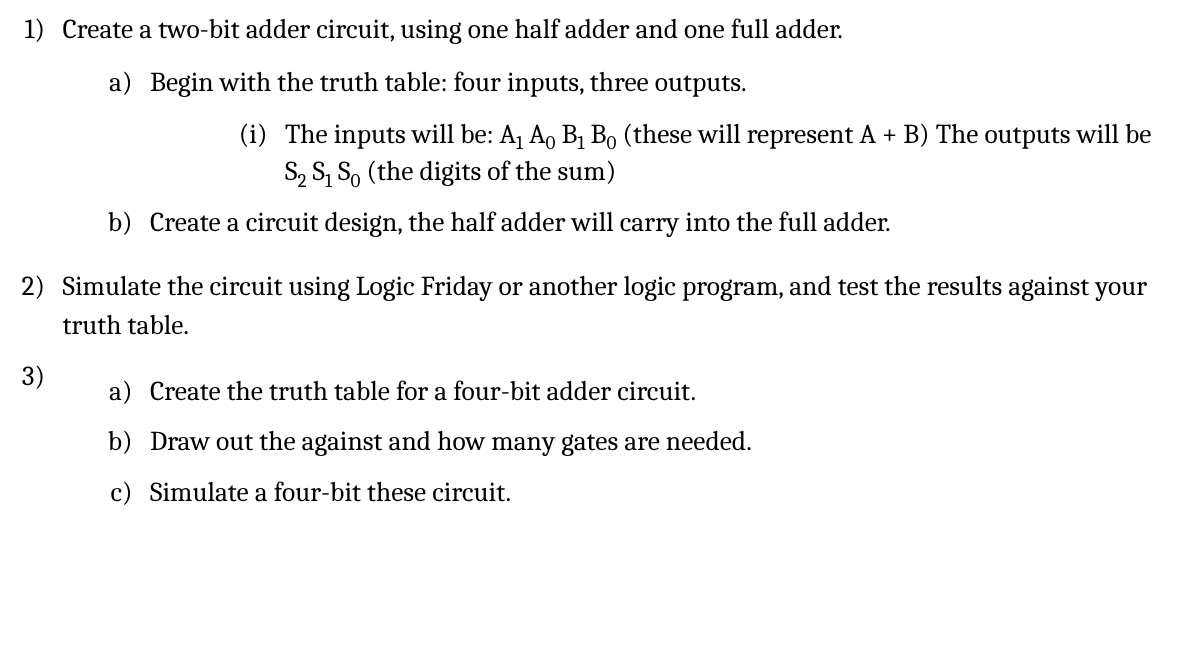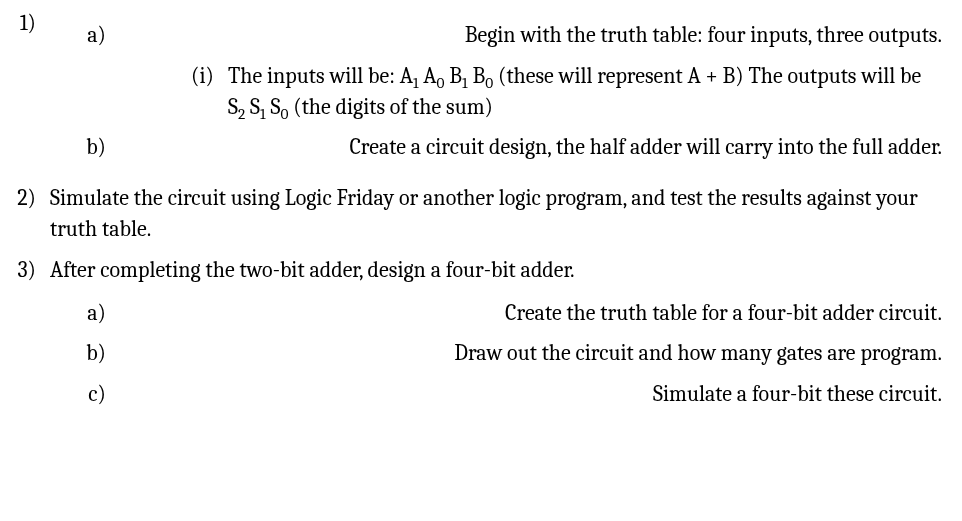--- a/index.html
+++ b/index.html
@@ -33,21 +33,20 @@
       margin-left: 0;
     }
     .marker-l3 {
       width: 48px;
     }
     .content-l1 {
       flex: 1;
     }
     .content-l2 {
       flex: 1;
-      text-align: right;
     }
     .content-l3 {
       flex: 1;
     }
     .level-2-wrap {
       margin-top: 12px;
     }
     .level-3-wrap {
       margin-top: 10px;
       padding-left: 130px;
@@ -60,20 +59,21 @@
       vertical-align: sub;
       line-height: 0;
     }
   </style>
 </head>
 <body>
 
 <div class="list-item">
   <div class="marker marker-l1">1)</div>
   <div class="content-l1">
+    <span>Create a two-bit adder circuit, using one half adder and one full adder.</span>
     <div class="level-2-wrap">
 
       <div class="list-item">
         <div class="marker marker-l2">a)</div>
         <div class="content-l2">
           <span>Begin with the truth table: four inputs, three outputs.</span>
         </div>
       </div>
 
       <div class="level-3-wrap">
@@ -98,34 +98,33 @@
 <div class="list-item">
   <div class="marker marker-l1">2)</div>
   <div class="content-l1">
     <span>Simulate the circuit using Logic Friday or another logic program, and test the results against your truth table.</span>
   </div>
 </div>
 
 <div class="list-item">
   <div class="marker marker-l1">3)</div>
   <div class="content-l1">
-    <span>After completing the two-bit adder, design a four-bit adder.</span>
     <div class="level-2-wrap">
 
       <div class="list-item">
         <div class="marker marker-l2">a)</div>
         <div class="content-l2">
           <span>Create the truth table for a four-bit adder circuit.</span>
         </div>
       </div>
 
       <div class="list-item">
         <div class="marker marker-l2">b)</div>
         <div class="content-l2">
-          <span>Draw out the circuit and how many gates are program.</span>
+          <span>Draw out the against and how many gates are needed.</span>
         </div>
       </div>
 
       <div class="list-item">
         <div class="marker marker-l2">c)</div>
         <div class="content-l2">
           <span>Simulate a four-bit these circuit.</span>
         </div>
       </div>
     </div>

